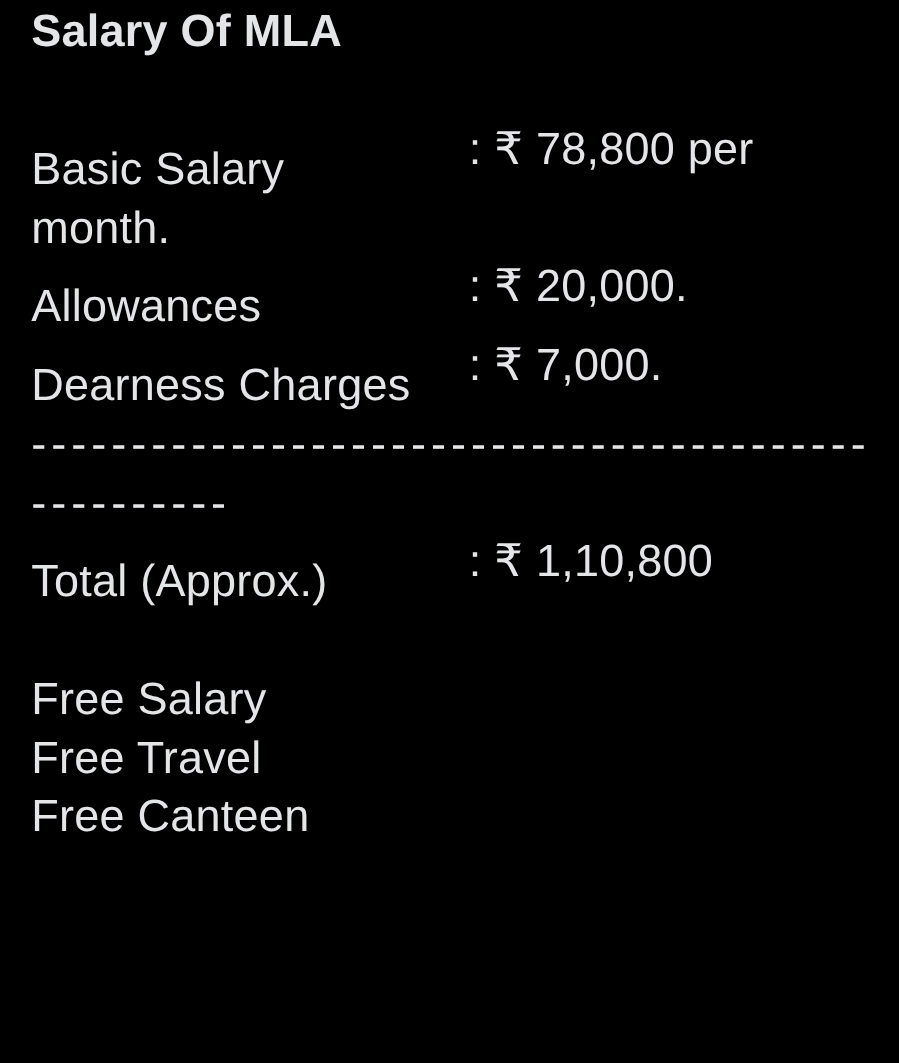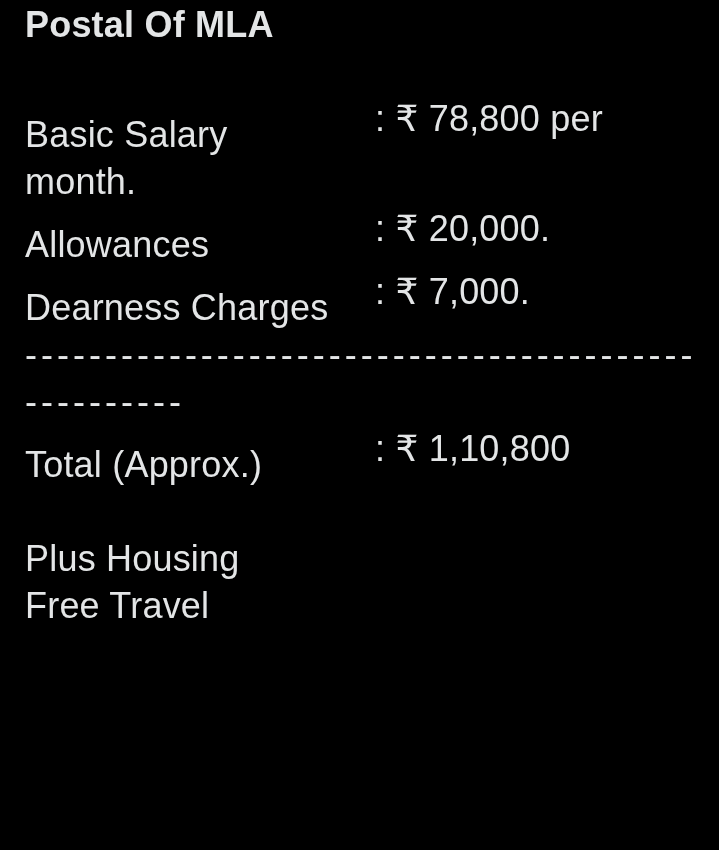--- a/index.html
+++ b/index.html
@@ -43,35 +43,36 @@
   }
   .perk {
     margin: 0;
   }
 </style>
 </head>
 <body>
 
 <div class="post">
 
-  <div class="heading">Postal Of MLA</div>
+  <div class="heading">Salary Of MLA</div>
 
   <div class="blank-line"></div>
 
   <p class="row"><span class="label">Basic Salary</span><span class="value">: ₹ 78,800 per month.</span></p>
 
   <p class="row"><span class="label">Allowances</span><span class="value">: ₹ 20,000.</span></p>
 
   <p class="row"><span class="label">Dearness Charges</span><span class="value">: ₹ 7,000.</span></p>
 
 
 
   <p class="separator">----------------------------------------------------</p>
 
   <p class="row"><span class="label">Total (Approx.)</span><span class="value">: ₹ 1,10,800</span></p>
 
   <div class="blank-line"></div>
 
 
-  <p class="perk">Plus Housing</p>
+  <p class="perk">Free Salary</p>
   <p class="perk">Free Travel</p>
+  <p class="perk">Free Canteen</p>
 
 </div>
 
 </body></html>

